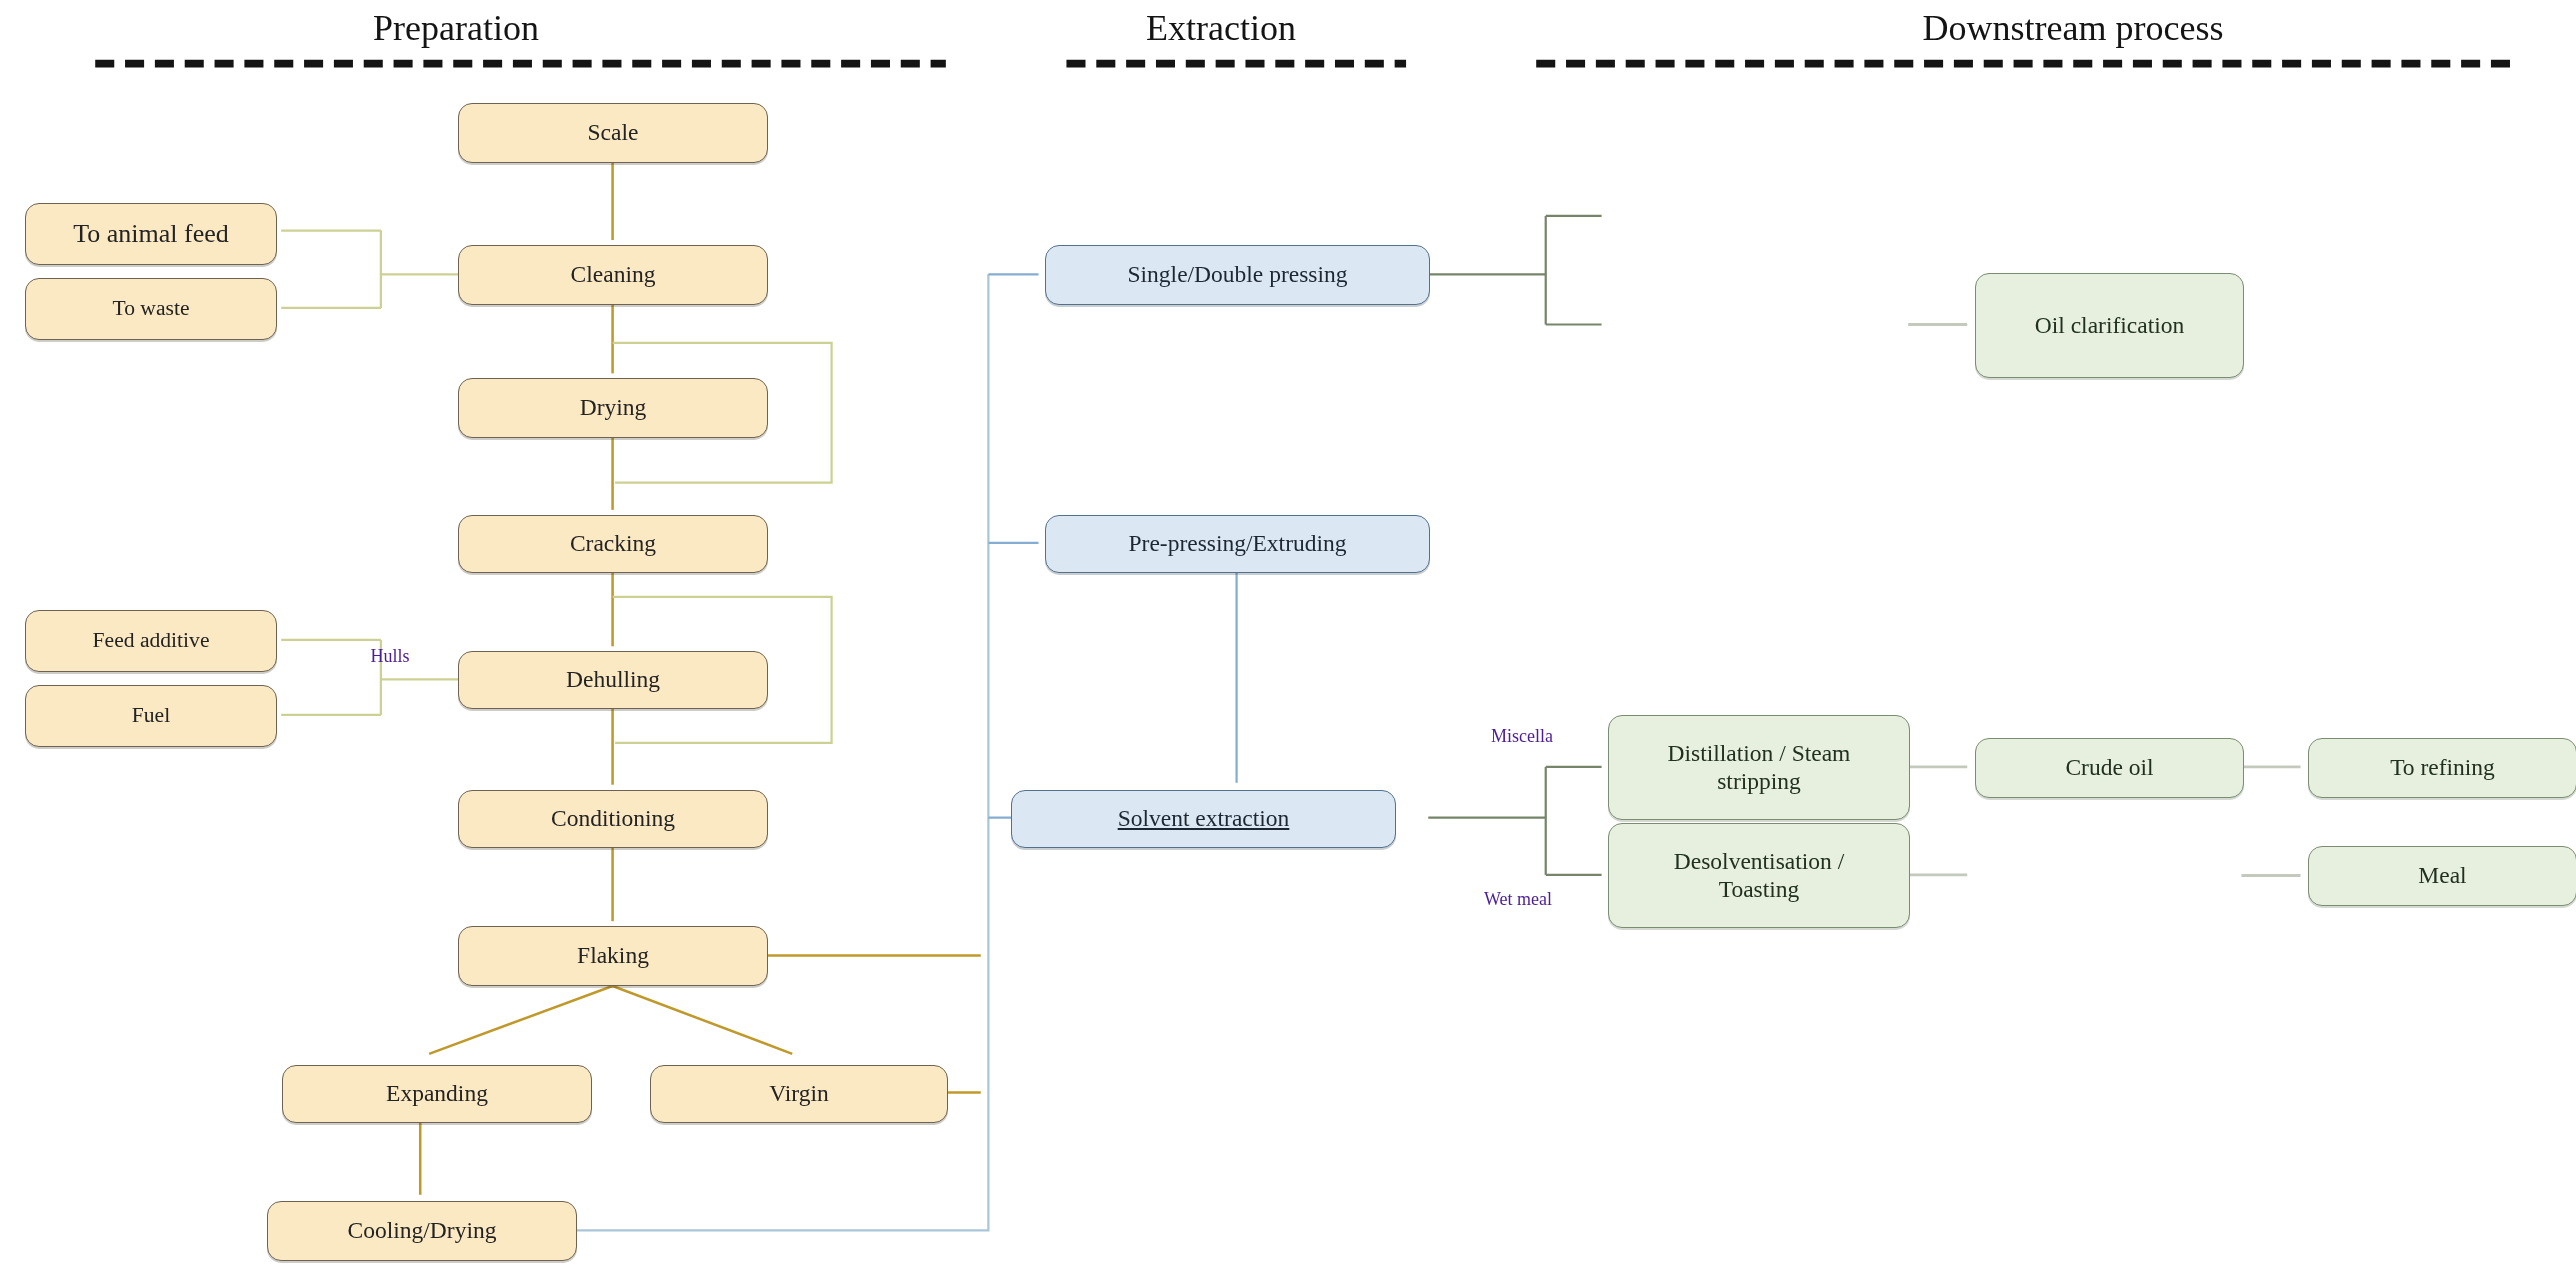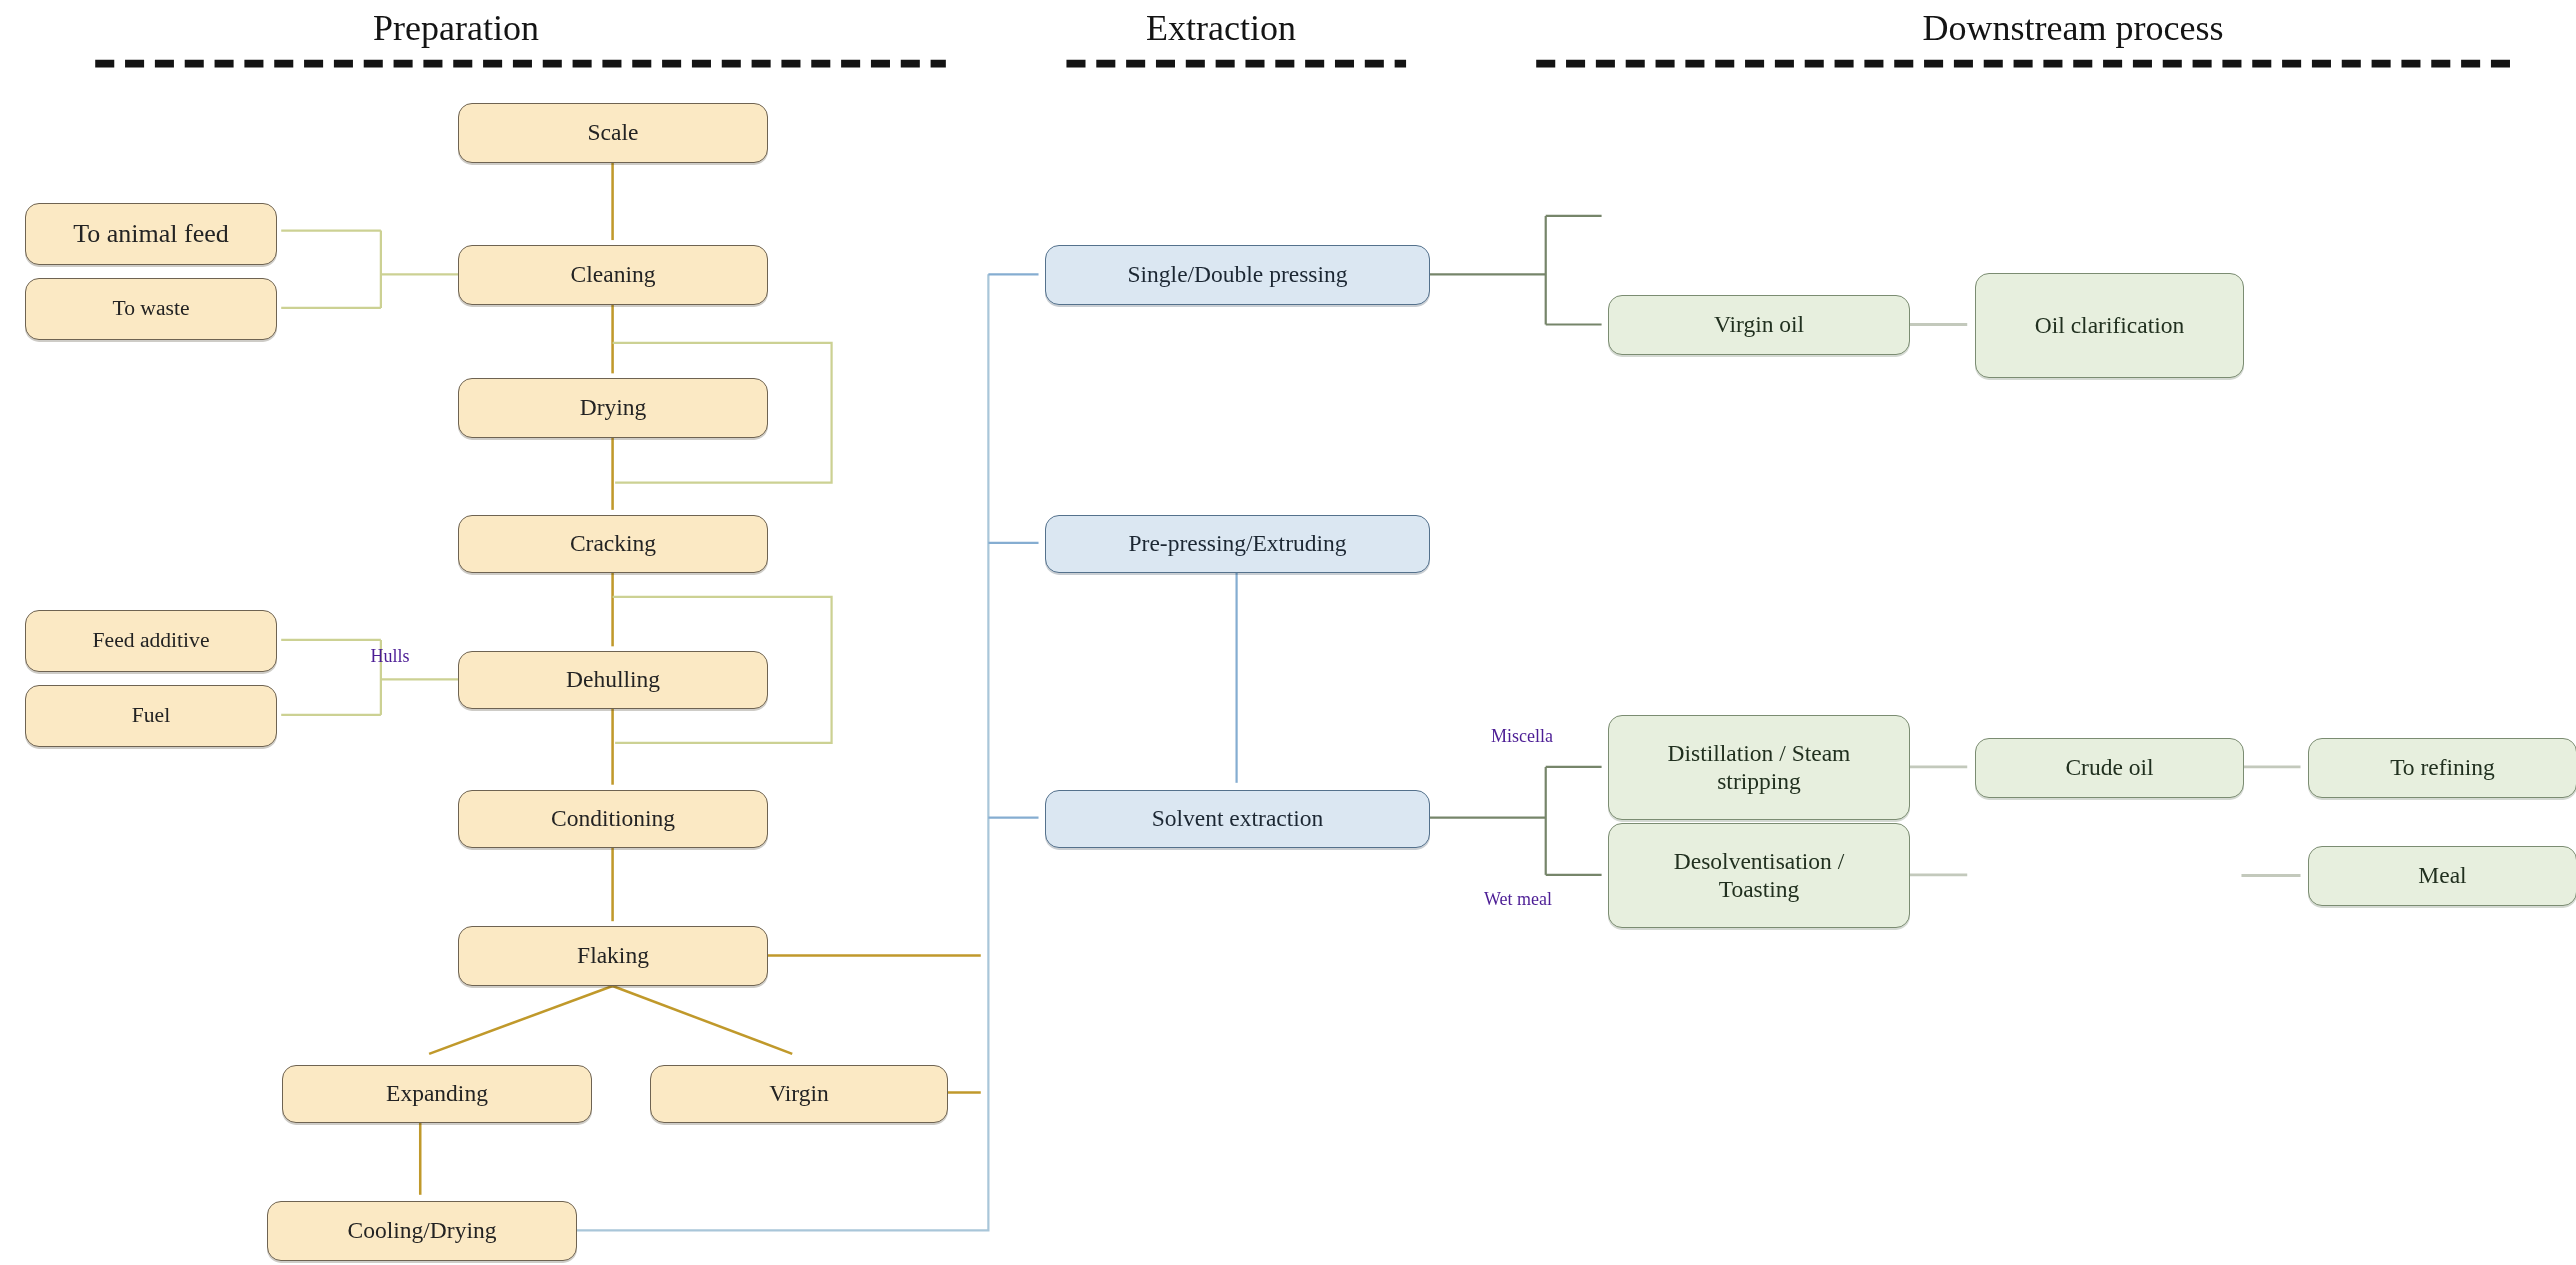--- a/index.html
+++ b/index.html
@@ -152,27 +152,24 @@
   <div class="box tan" style="left:267px;top:1201px;width:308px;height:58px;">
       <span>Cooling/Drying</span>
     </div>
 
   <div class="box blue" style="left:1045px;top:245px;width:383px;height:58px;">
       <span>Single/Double pressing</span>
     </div>
   <div class="box blue" style="left:1045px;top:515px;width:383px;height:56px;">
       <span>Pre-pressing/Extruding</span>
     </div>
-  <div class="box blue" style="left:1045px;top:790px;width:383px;height:56px;">
+  <div class="box blue" style="left:1011px;top:790px;width:383px;height:56px;text-decoration:underline;">
       <span>Solvent extraction</span>
     </div>
 
-  <div class="box green" style="left:1608px;top:295px;width:300px;height:58px;">
-      <span>Virgin oil</span>
-    </div>
   <div class="box green" style="left:1975px;top:273px;width:267px;height:103px;">
       <span style="max-width:165px;">Oil clarification</span>
     </div>
 
   <div class="box green" style="left:1608px;top:715px;width:300px;height:103px;">
       <span style="max-width:197px;">Distillation / Steam stripping</span>
     </div>
   <div class="box green" style="left:1975px;top:738px;width:267px;height:58px;">
       <span>Crude oil</span>
     </div>

